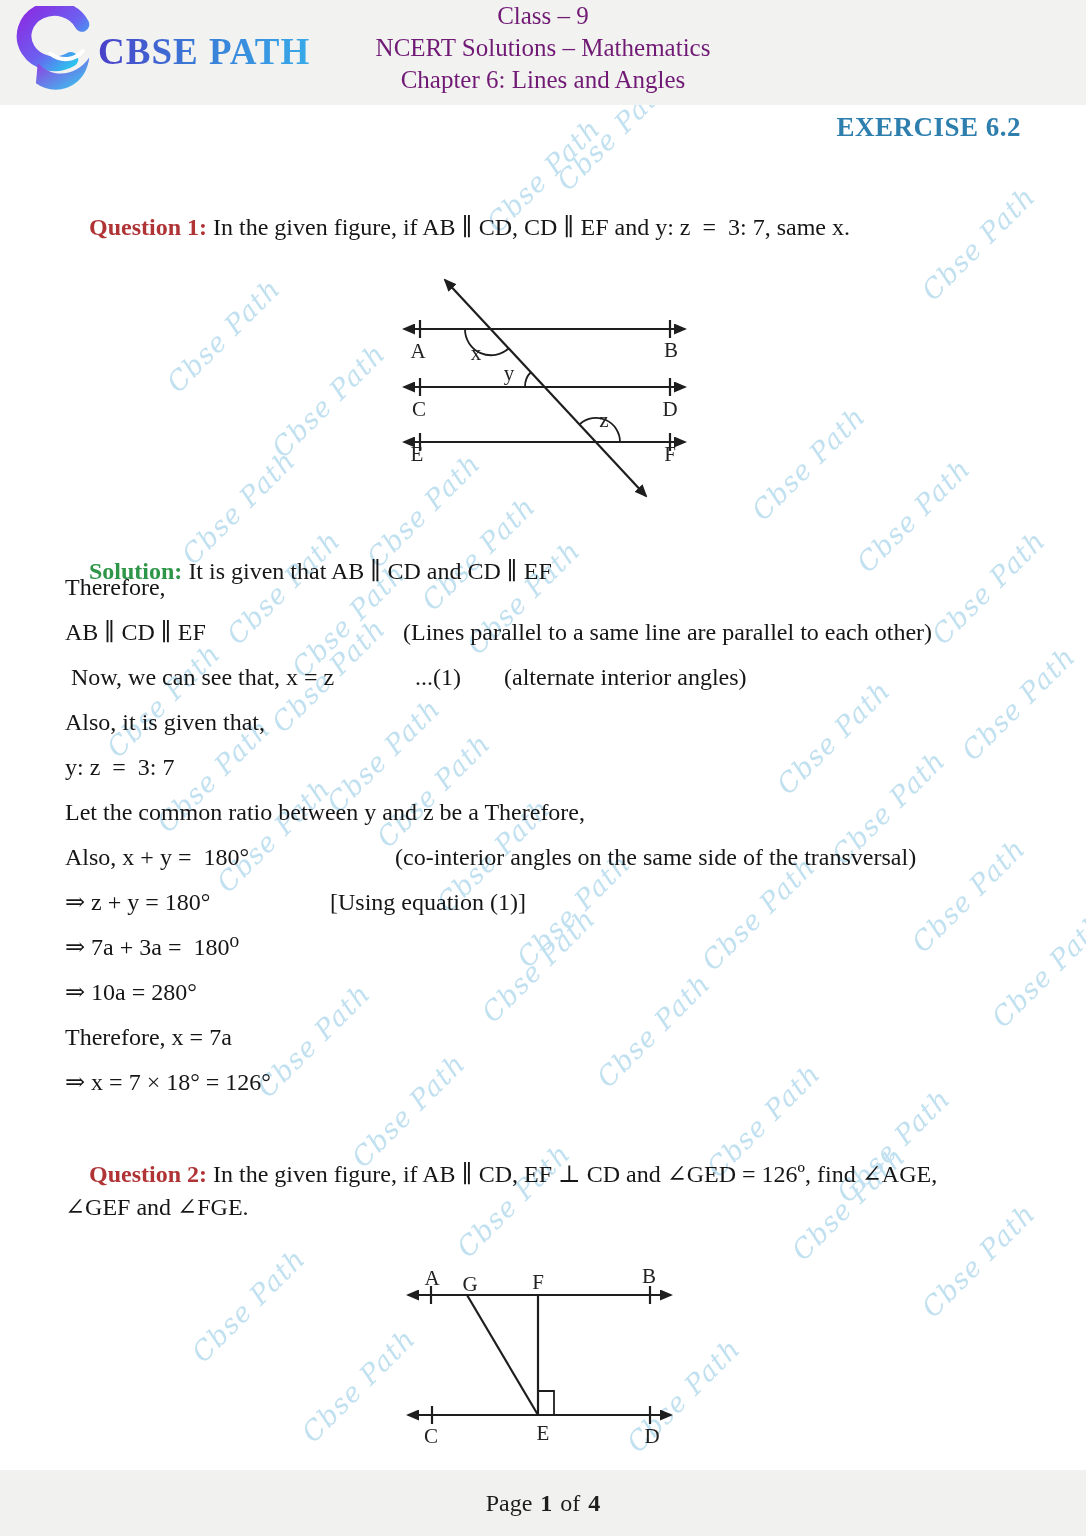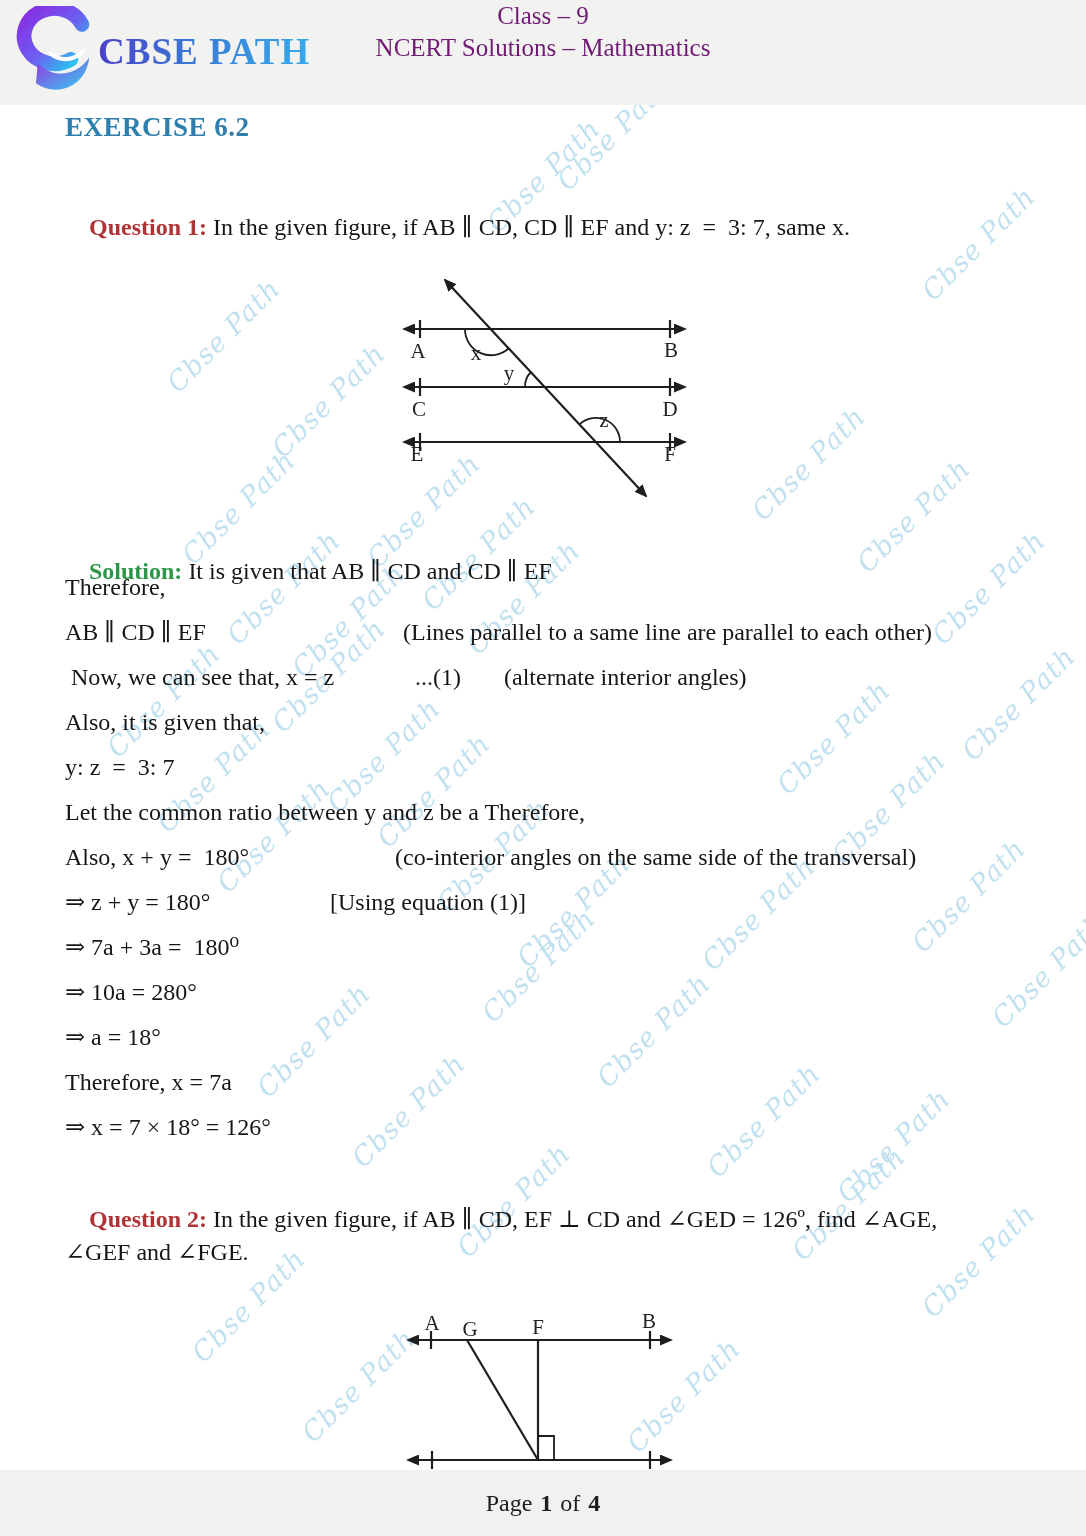--- a/index.html
+++ b/index.html
@@ -18,21 +18,21 @@
   .logo{position:absolute;left:12px;top:6px;}
   .brand{
     position:absolute;left:98px;top:30px;font-size:37px;font-weight:bold;letter-spacing:1px;
     background:linear-gradient(90deg,#4a40c9 0%,#3a7ad6 45%,#38aae8 100%);
     -webkit-background-clip:text;background-clip:text;color:transparent;
   }
   .hdr-center{position:absolute;left:50%;top:0;transform:translateX(-50%);text-align:center;color:#701a75;}
   .hdr-center div{font-size:25px;line-height:32px;}
   
   .content{position:absolute;top:105px;left:0;right:0;z-index:1;padding:0 65px;}
-  .ex-title{margin:7px 0 0;text-align:left;font-size:27px;font-weight:bold;color:#2e7fae;letter-spacing:.5px;}
+  .ex-title{margin:7px 0 0;text-align:right;font-size:27px;font-weight:bold;color:#2e7fae;letter-spacing:.5px;}
   .q{margin-top:39px;font-size:24px;line-height:30px;white-space:pre-wrap;}
   .q2{margin-top:28px;max-width:935px;line-height:33px;}
   .q-label{color:#b03436;font-weight:bold;}
   .sol-label{color:#2e9648;font-weight:bold;}
   .m{}
   .sline{position:relative;white-space:pre-wrap;font-size:24px;line-height:29px;height:29px;margin:0 0 16px;}
   .sline .abs{position:absolute;top:0;white-space:pre-wrap;}
   .fig1-wrap{margin:0 0 16px 327px;width:320px;height:240px;}
   .fig2-wrap{margin:2px 0 2px 335px;width:290px;height:190px;}
   .fig-stroke{stroke:#1e1e1e;stroke-width:2.2;fill:none;}
@@ -106,20 +106,21 @@
       </linearGradient>
     </defs>
     <path d="M76,20 A33,30 0 1 0 64,58" fill="none" stroke="url(#lg1)" stroke-width="16" stroke-linecap="round"></path>
     <path d="M28,62 C45,80 70,76 84,56 C80,90 46,99 26,84 Z" fill="url(#lg2)"></path>
     <path d="M42,52 C54,61 68,59 77,49" stroke="#ffffff" stroke-width="4.5" fill="none" stroke-linecap="round"></path>
   </svg>
   <div class="brand">CBSE PATH</div>
   <div class="hdr-center">
     <div>Class – 9</div>
     <div>NCERT Solutions – Mathematics</div>
+    <div>Chapter 6: Lines and Angles</div>
   </div>
 </div>
 
 <div class="content">
 
   <div class="ex-title">EXERCISE 6.2</div>
 
   <div class="q">
     <span class="q-label">Question 1:</span><span> In the given figure, if AB ∥ CD, CD ∥ EF and </span><span class="m">y: z</span><span>  =  3: 7, same </span><span class="m">x</span><span>.</span>
   </div>
@@ -163,21 +164,20 @@
   <div class="sline"><span>Therefore,</span></div>
   <div class="sline"><span>AB ∥ CD ∥ EF</span><span class="abs" style="left:338px">(Lines parallel to a same line are parallel to each other)</span></div>
   <div class="sline"><span> Now, we can see that, </span><span class="m">x = z</span><span class="abs" style="left:350px">...(1)</span><span class="abs" style="left:439px">(alternate interior angles)</span></div>
   <div class="sline"><span>Also, it is given that,</span></div>
   <div class="sline"><span class="m">y: z  =  3: 7</span></div>
   <div class="sline"><span>Let the common ratio between </span><span class="m">y and z</span><span> be a Therefore,</span></div>
   <div class="sline"><span>Also, </span><span class="m">x + y =  180°</span><span class="abs" style="left:330px">(co-interior angles on the same side of the transversal)</span></div>
   <div class="sline"><span>⇒ </span><span class="m">z + y = 180°</span><span class="abs" style="left:265px">[Using equation (1)]</span></div>
   <div class="sline"><span>⇒ </span><span class="m">7a + 3a =  180⁰</span></div>
   <div class="sline"><span>⇒ </span><span class="m">10a = 280°</span></div>
-  <div class="sline"><span>⇒ </span><span class="m">a = 18°</span></div>
   <div class="sline"><span>Therefore, </span><span class="m">x = 7a</span></div>
   <div class="sline"><span>⇒ </span><span class="m">x = 7 × 18° = 126°</span></div>
 
   <div class="q q2">
     <span class="q-label">Question 2:</span><span> In the given figure, if AB ∥ CD, EF ⊥ CD and ∠GED = 126º, find ∠AGE, ∠GEF and ∠FGE.</span>
   </div>
 
   <div class="fig2-wrap">
     <svg width="290" height="190" viewBox="0 0 290 190">
       <defs>

